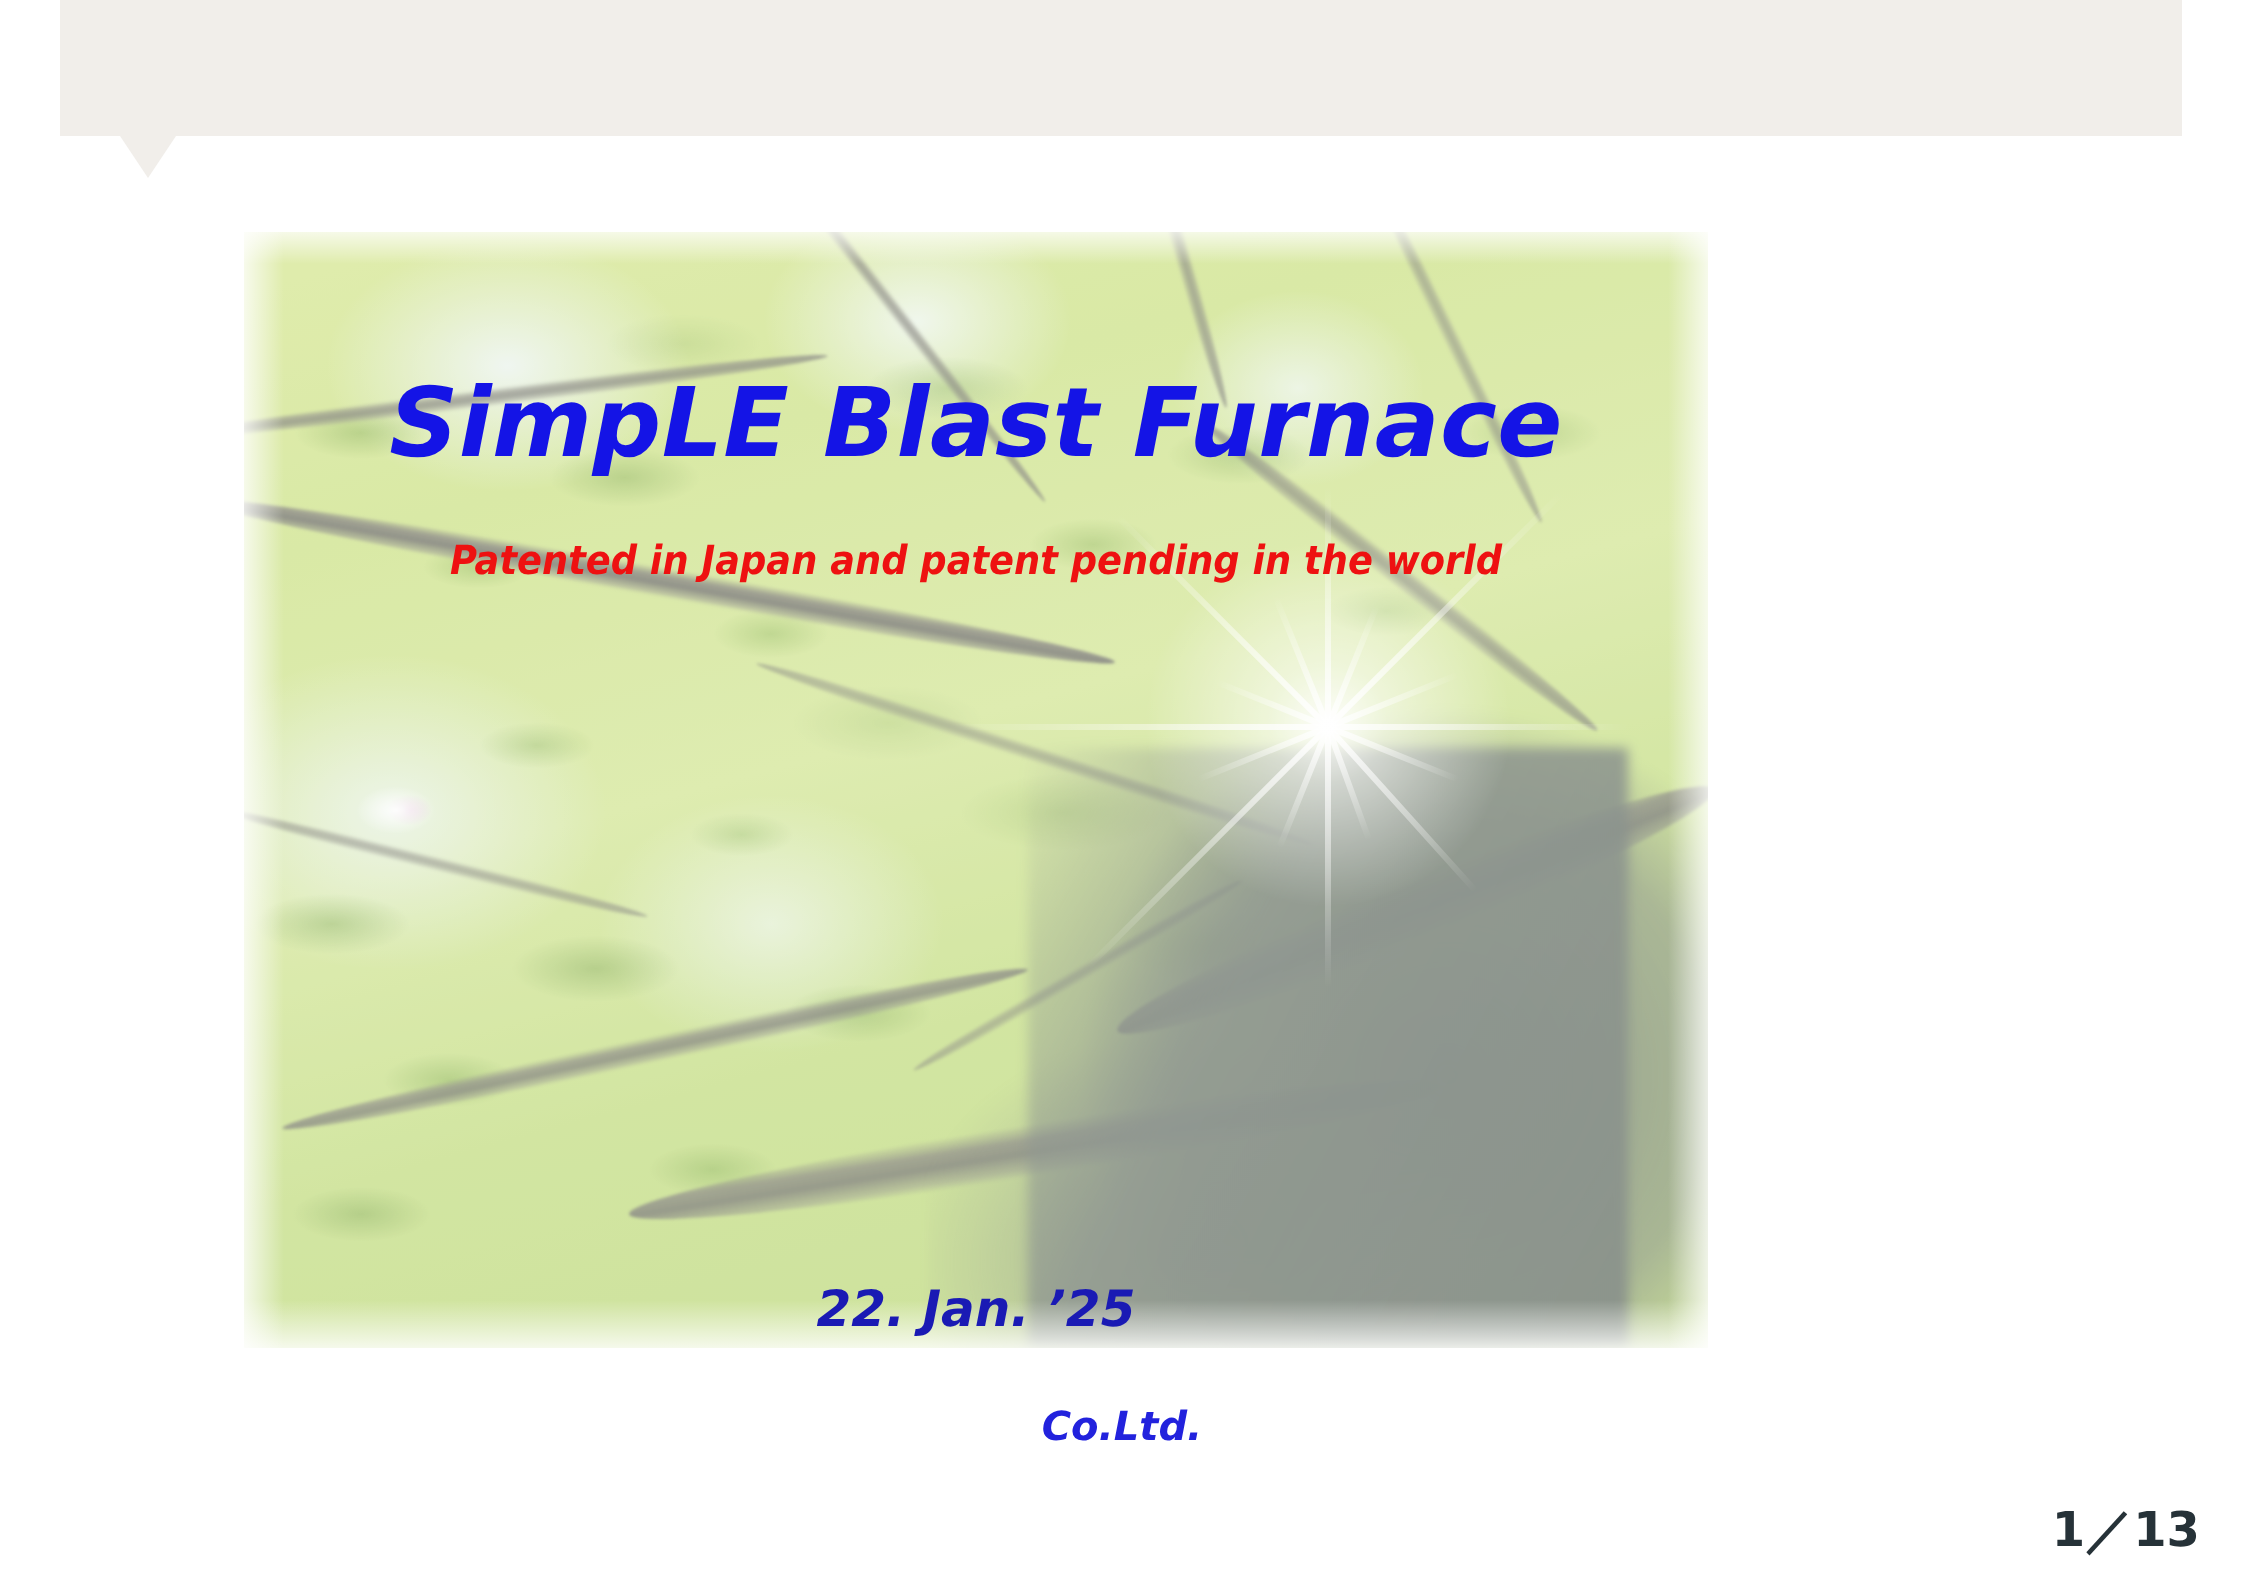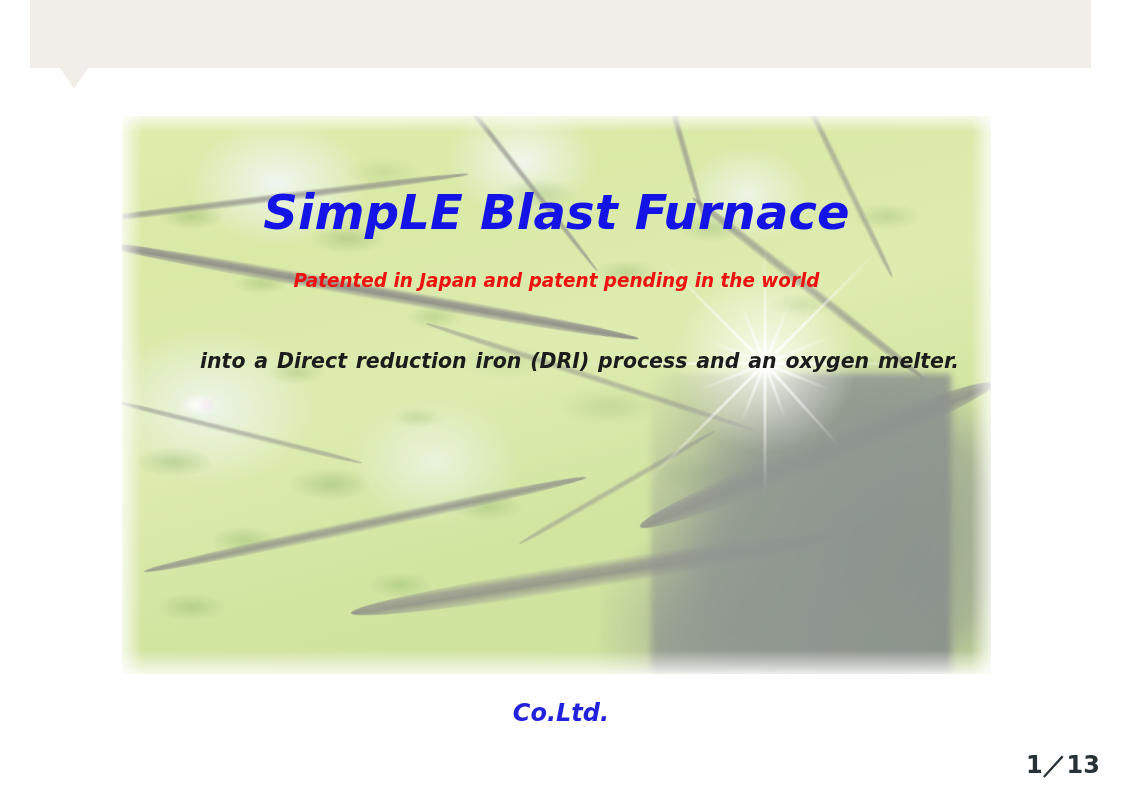--- a/index.html
+++ b/index.html
@@ -42,21 +42,21 @@
     border-left: 14px solid transparent;
     border-right: 14px solid transparent;
     border-top: 21px solid #f1eeea;
   }
 
   
   #photo-panel {
     position: absolute;
     left: 122px;
     top: 116px;
-    width: 869px;
+    width: 732px;
     height: 558px;
   }
 
   
   #photo-vignette {
     position: absolute;
     inset: -6px;
     pointer-events: none;
     z-index: 6;
     background:
@@ -281,21 +281,21 @@
   #footer-block {
     position: absolute;
     left: 0; right: 0;
     top: 700px;
     text-align: center;
     color: #2222dd;
     font-weight: bold;
     font-style: italic;
   }
   #footer-company { font-size: 24px; line-height: 27px; }
-  #footer-corp    { font-size: 24px; line-height: 27px; }
+  #footer-corp    { font-size: 20px; line-height: 27px; }
   #footer-tagline { font-size: 19px; line-height: 24px; }
 
   #page-number {
     position: absolute;
     right: 22px;
     bottom: 12px;
     font-size: 24px;
     font-weight: bold;
     color: #263238;
     font-family: "DejaVu Sans", "Liberation Sans", sans-serif;
@@ -358,23 +358,23 @@
 
     <div id="photo-wash"></div>
     <div id="photo-vignette"></div>
 
     <div id="photo-text">
       <div id="slide-title">SimpLE Blast Furnace</div>
 
       <div id="slide-subtitle">Patented in Japan and patent pending in the world</div>
 
       <div id="slide-body">
-        <span class="ln">into a Direct reduction iron (DRI) process and an oxygen melter.</span>
       </div>
 
+      <div id="slide-date">22. Jan. ’25</div>
     </div>
   </div>
 
   <div id="footer-block">
     <div id="footer-corp">Co.Ltd.</div>
   </div>
 
   <div id="page-number">1／13</div>
 
 </div>

